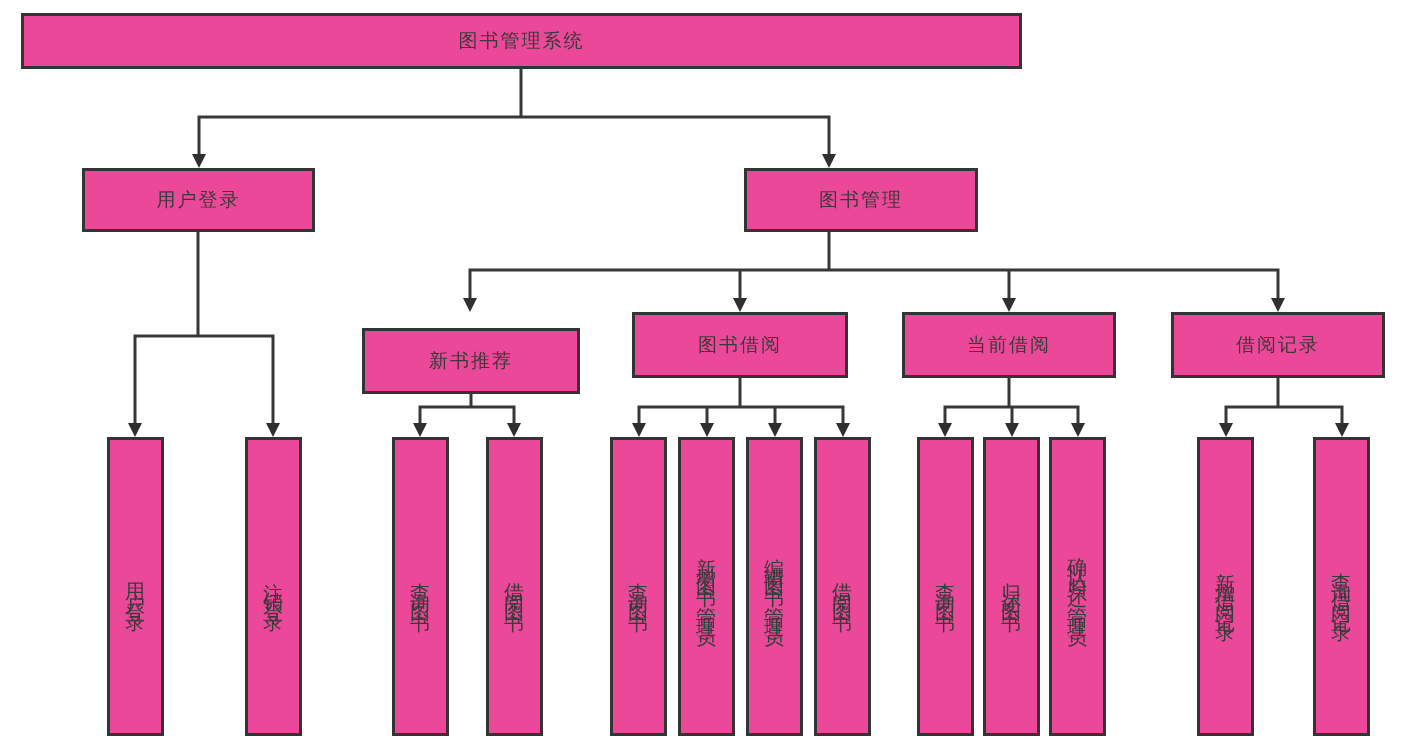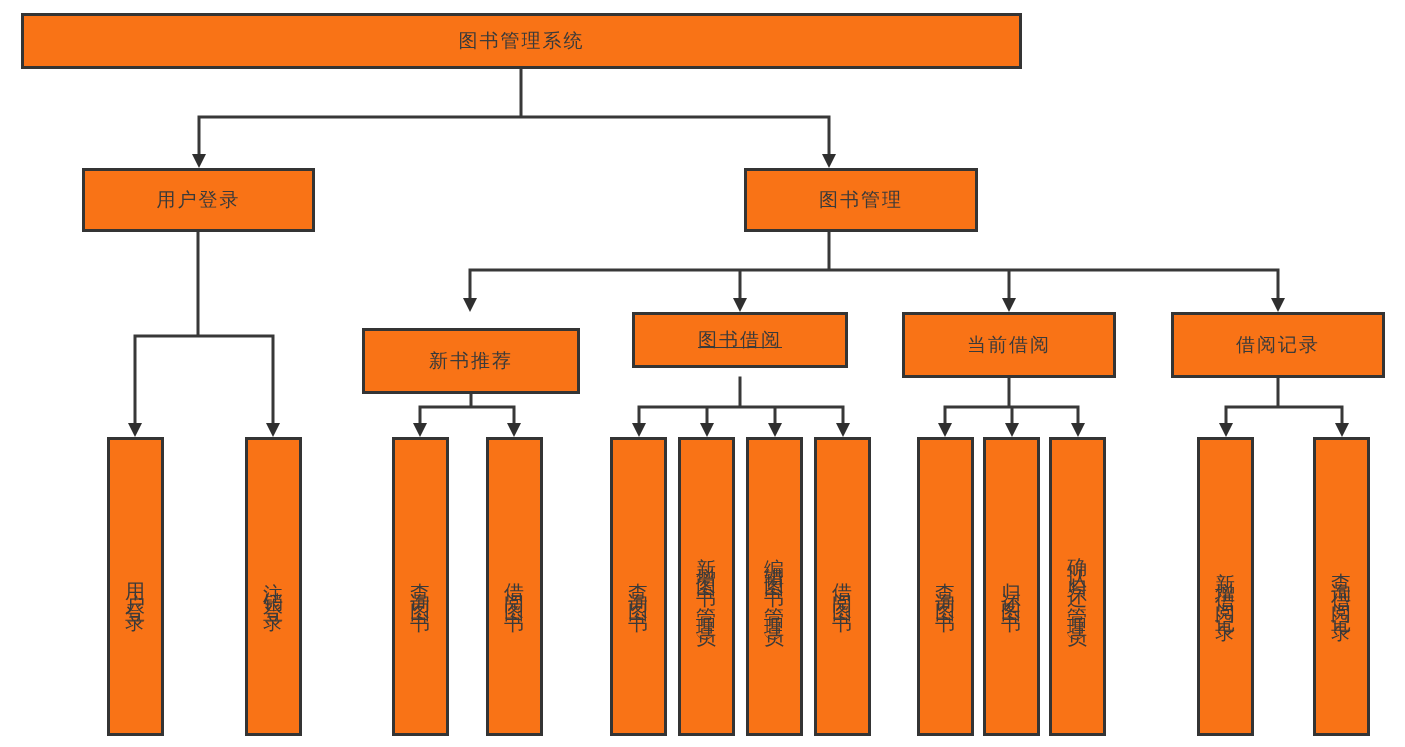--- a/index.html
+++ b/index.html
@@ -8,21 +8,21 @@
     width:1405px;height:747px;
     background:#ffffff;
     font-family:"Liberation Sans", sans-serif;
     color:#3a3a3a;
     overflow:hidden;
   }
   .connectors{position:absolute;left:0;top:0;width:1405px;height:747px;}
   .node{
     position:absolute;
     box-sizing:border-box;
-    background:#f97316;
+    background:#ec4899;
     border:3px solid #343434;
     display:flex;
     align-items:center;
     justify-content:center;
     font-size:19px;
     font-weight:500;
     letter-spacing:2px;
     color:#3a3a3a;
     white-space:nowrap;
   }
@@ -34,21 +34,21 @@
     line-height:1;
     white-space:normal;
   }
   
   .n-root{left:21px;top:13px;width:1001px;height:56px;}
   
   .n-userlogin{left:82px;top:168px;width:233px;height:64px;}
   .n-bookmgmt{left:712px;top:168px;width:234px;height:64px;margin-left:32px;}
   
   .n-newrec{left:362px;top:312px;width:218px;height:66px;margin-top:16px;}
-  .n-borrow{left:632px;top:312px;width:216px;height:56px;text-decoration:underline;}
+  .n-borrow{left:632px;top:312px;width:216px;height:66px;}
   .n-current{left:902px;top:312px;width:214px;height:66px;}
   .n-records{left:1171px;top:312px;width:214px;height:66px;}
   
   .leaf{top:437px;height:299px;width:57px;}
   .l-g1a{left:107px;} .l-g1b{left:245px;}
   .l-g2a{left:392px;} .l-g2b{left:486px;}
   .l-g3a{left:610px;} .l-g3b{left:678px;} .l-g3c{left:746px;} .l-g3d{left:814px;}
   .l-g4a{left:917px;} .l-g4b{left:983px;} .l-g4c{left:1049px;}
   .l-g5a{left:1197px;} .l-g5b{left:1313px;}
   .watermark{

